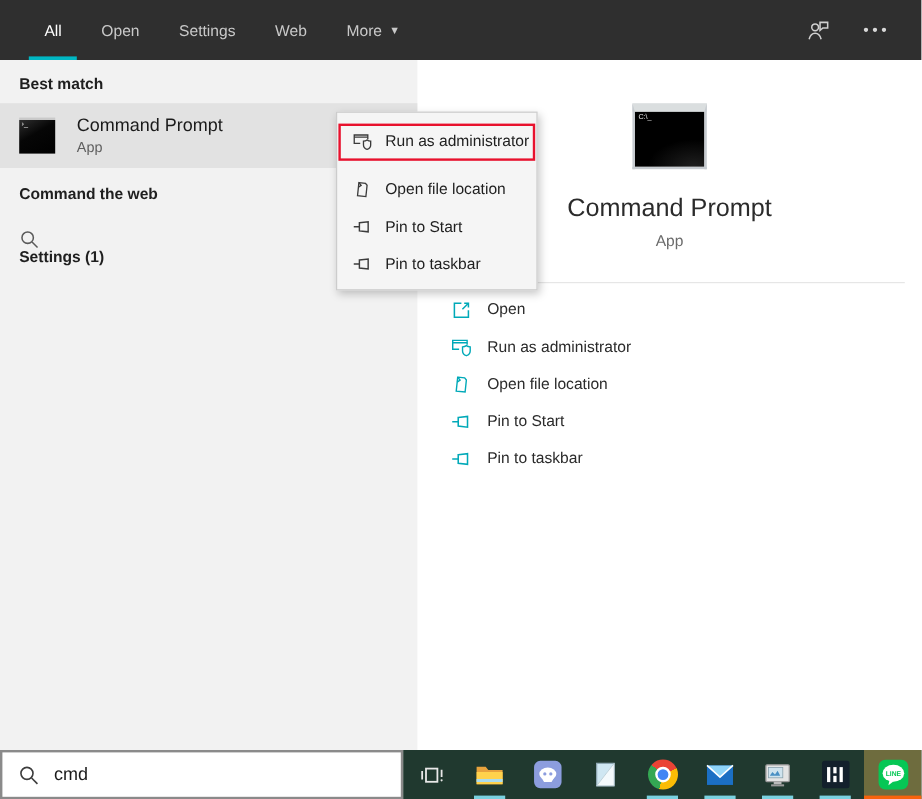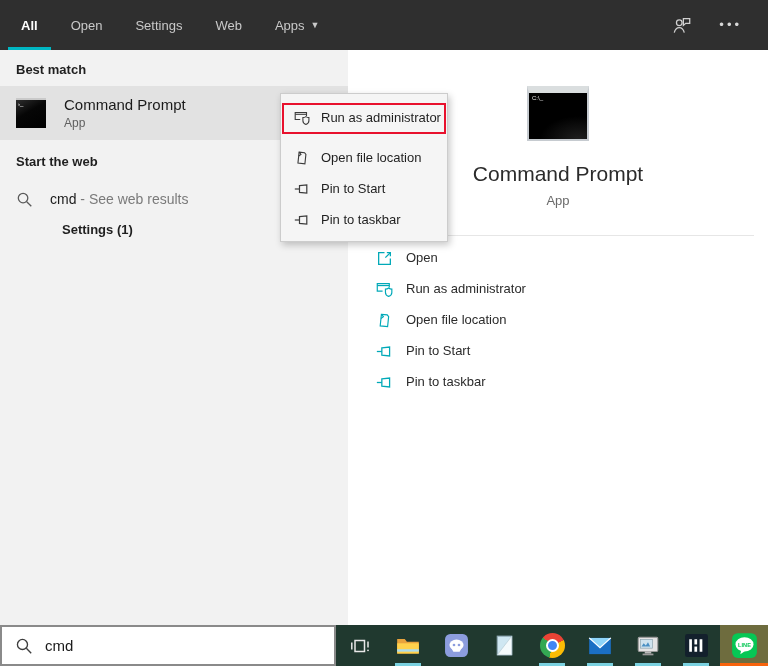--- a/index.html
+++ b/index.html
@@ -6,21 +6,21 @@
   html,body { width:768px; height:666px; }
   body { font-family:"Liberation Sans", sans-serif; background:#fff; position:relative; overflow:hidden; }
   .screen { position:absolute; inset:0; width:768px; height:666px; }
 
   
   .topbar { position:absolute; top:0; left:0; width:768px; height:50px; background:#2f2f2f;
             display:flex; align-items:center; }
   .tabs { display:flex; align-items:center; height:100%; padding-left:18px; gap:27px; }
   .tab { position:relative; height:100%; display:flex; align-items:center; font-size:13px;
          color:#c9c9c9; cursor:pointer; padding:0 3px; }
-  .tab.active { color:#ffffff; font-weight:bold; }
+  .tab.active { color:#ffffff; font-weight:normal;margin-left:16px; }
   .tab .underline { position:absolute; bottom:0; left:-10px; right:-10px; height:3px; background:#00b7c3; }
   .tab .chev { font-size:9px; margin-left:6px; color:#c9c9c9; }
   .topbar-right { margin-left:auto; display:flex; align-items:center; gap:26px; padding-right:26px; }
   .topbar-right .ellipsis { color:#d8d8d8; font-size:13px; letter-spacing:3px; line-height:10px; }
 
   
   .main { position:absolute; top:50px; left:0; width:768px; height:476px; }
   .left-panel { position:absolute; left:0; top:0; width:348px; height:575px; background:#f2f2f2; }
   .right-panel { position:absolute; left:348px; top:0; width:420px; height:575px; background:#ffffff; }
 
@@ -94,21 +94,21 @@
       <div class="tab">
         <span>Open</span>
       </div>
       <div class="tab">
         <span>Settings</span>
       </div>
       <div class="tab">
         <span>Web</span>
       </div>
       <div class="tab">
-        <span>Apps</span>
+        <span>More</span>
         <span class="chev">▼</span>
       </div>
     </nav>
     <div class="topbar-right">
       <span style="display:flex;">
         <svg width="22" height="20" viewBox="0 0 24 22" fill="none" stroke="#d0d0d0" stroke-width="1.4">
           <circle cx="9" cy="8.5" r="3.1"></circle>
           <path d="M3.5 19.5c.8-3.6 2.9-5.6 5.5-5.6s4.7 2 5.5 5.6"></path>
           <path d="M13.5 4h7v5.2h-4.4l-2.6 2.2V9.2h0z"></path>
         </svg>
@@ -123,33 +123,32 @@
       <div class="section-label" style="top:12px;">Best match</div>
 
       <div class="best-row">
         <div class="cmd-icon-sm"></div>
         <div class="best-texts">
           <div class="best-title">Command Prompt</div>
           <div class="best-sub">App</div>
         </div>
       </div>
 
-      <div class="section-label" style="top:104px;">Start the web</div>
+      <div class="section-label" style="top:104px;">Command the web</div>
 
       <div class="web-row">
         <span class="mag">
           <svg width="17" height="17" viewBox="0 0 20 20" fill="none" stroke="#5a5a5a" stroke-width="1.5">
             <circle cx="8.3" cy="8.3" r="5.6"></circle>
             <line x1="12.6" y1="12.6" x2="18" y2="18"></line>
           </svg>
         </span>
-        <span class="txt"><span>cmd</span>&nbsp;<span class="suffix">- See web results</span></span>
-      </div>
-
-      <div class="section-label" style="top:172px;margin-left:46px;">Settings (1)</div>
+      </div>
+
+      <div class="section-label" style="top:156px;">Settings (1)</div>
     </section>
 
     <section class="right-panel">
       <div class="cmd-icon-lg"></div>
       <div class="rp-title">Command Prompt</div>
       <div class="rp-sub">App</div>
       <div class="rp-divider"></div>
 
       <div class="actions">
         <div class="action-row">

